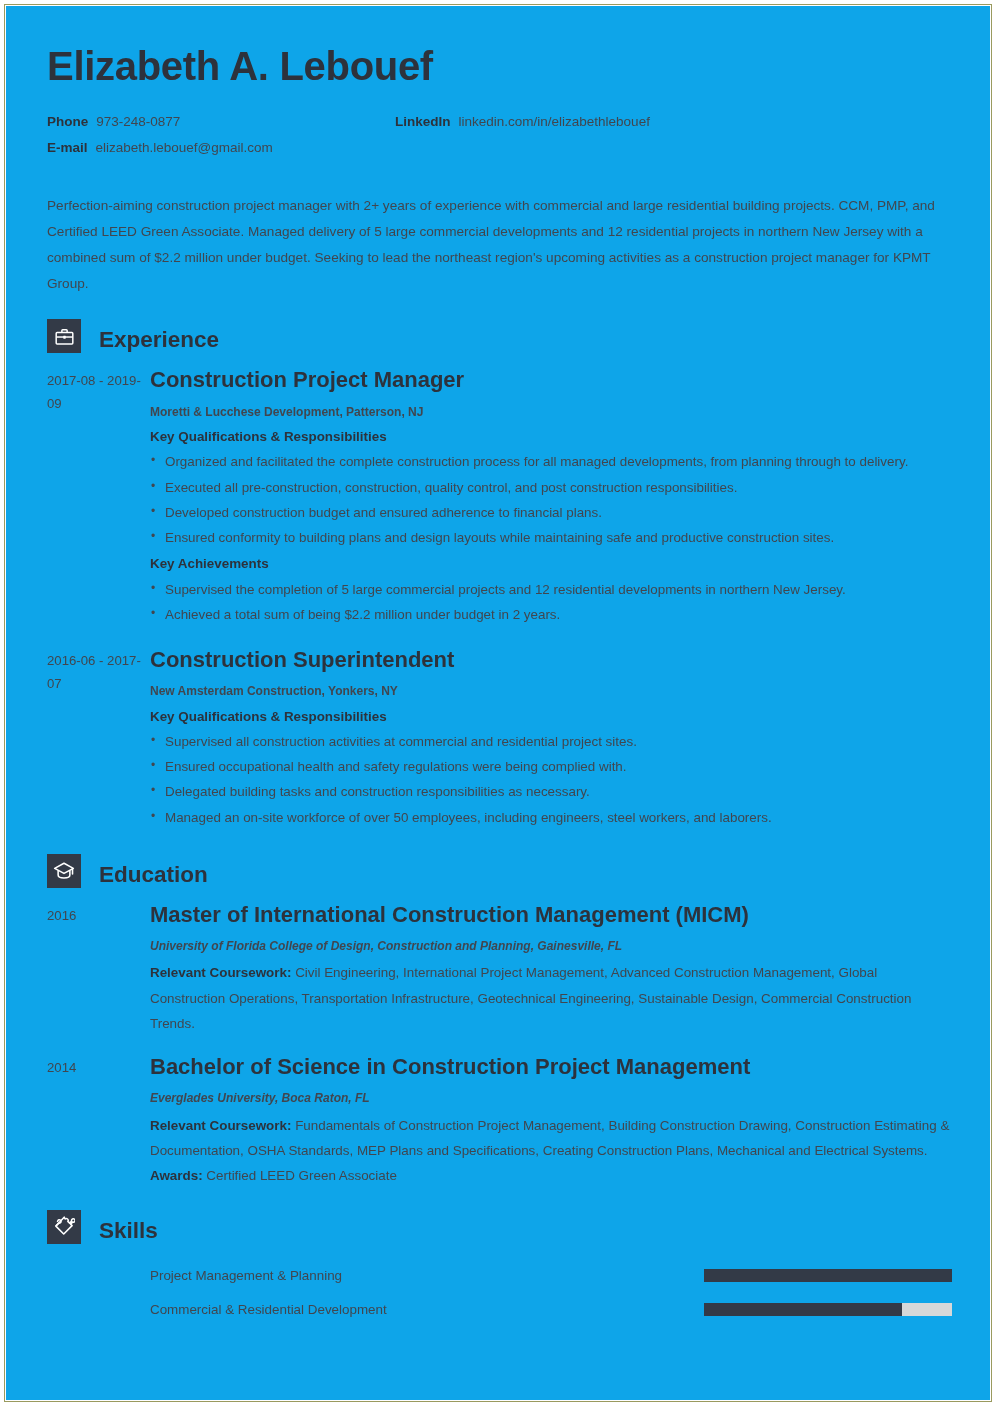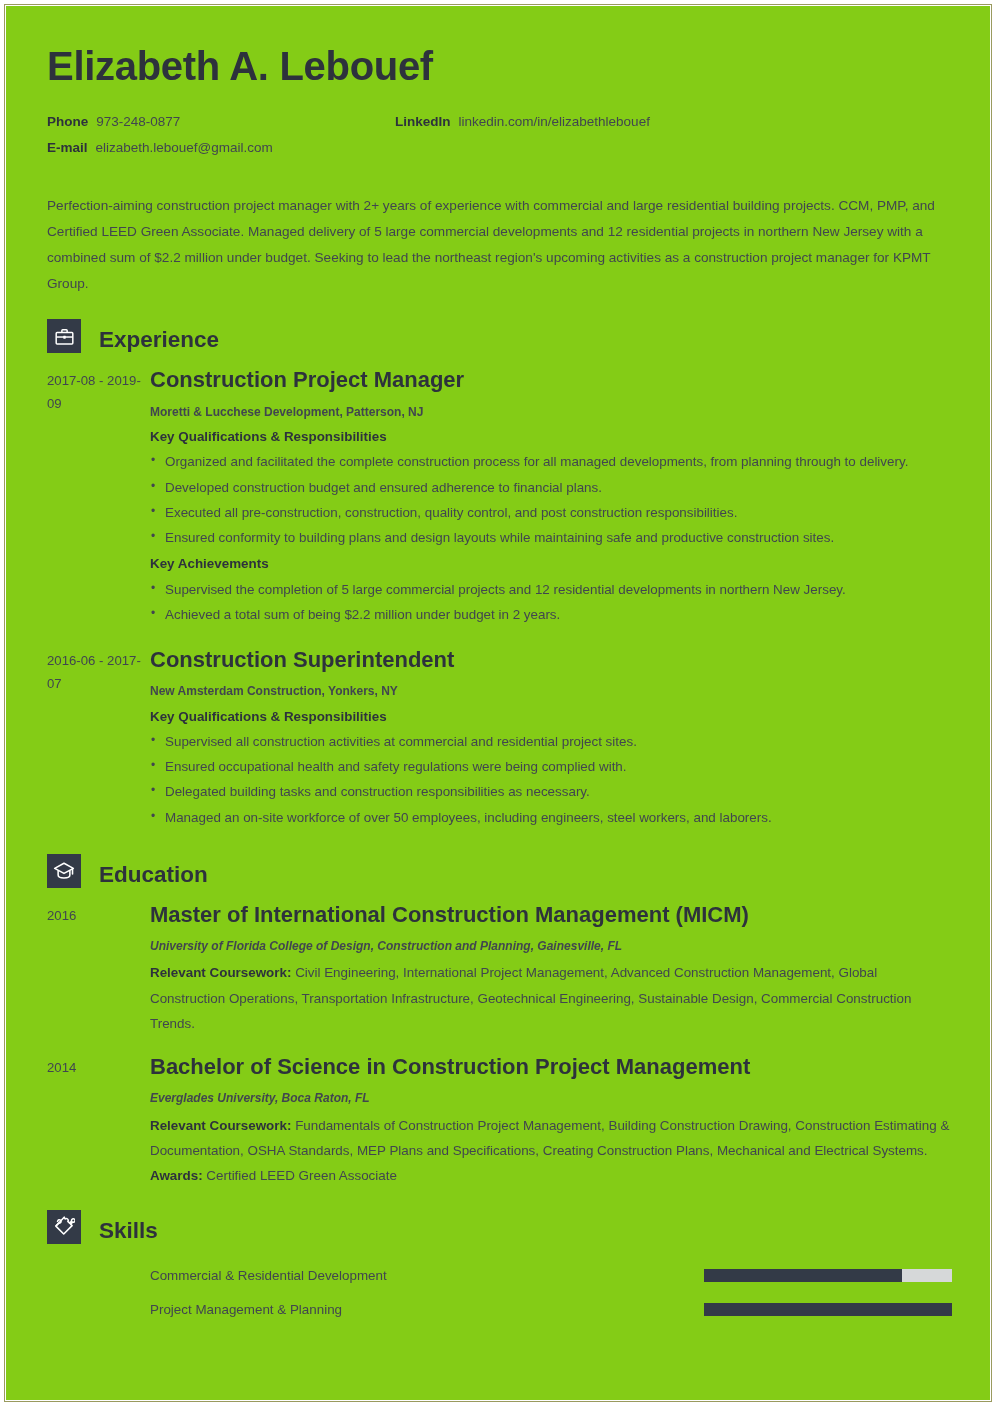--- a/index.html
+++ b/index.html
@@ -27,21 +27,21 @@
     right: 4px;
     bottom: 4px;
     border: 1.5px solid #9a9a5e;
     pointer-events: none;
   }
   .sheet {
     position: relative;
     box-sizing: border-box;
     width: 100%;
     height: 100%;
-    background: #84cc16;
+    background: #0ea5e9;
     padding: 30px 38px 20px 41px;
   }
 
   
   .name {
     font-size: 40px;
     font-weight: bold;
     color: #2d323c;
     letter-spacing: -0.3px;
     line-height: 1.0;
@@ -254,22 +254,22 @@
 
       <div class="entry">
         <div class="entry-date">2017-08 - 2019-09</div>
         <div class="entry-body">
           <div class="entry-title">Construction Project Manager</div>
           <div class="entry-org">Moretti &amp; Lucchese Development, Patterson, NJ</div>
 
           <div class="entry-subhead">Key Qualifications &amp; Responsibilities</div>
           <ul class="bullets">
             <li>Organized and facilitated the complete construction process for all managed developments, from planning through to delivery.</li>
+            <li>Executed all pre-construction, construction, quality control, and post construction responsibilities.</li>
             <li>Developed construction budget and ensured adherence to financial plans.</li>
-            <li>Executed all pre-construction, construction, quality control, and post construction responsibilities.</li>
             <li>Ensured conformity to building plans and design layouts while maintaining safe and productive construction sites.</li>
           </ul>
 
           <div class="entry-subhead">Key Achievements</div>
           <ul class="bullets">
             <li>Supervised the completion of 5 large commercial projects and 12 residential developments in northern New Jersey.</li>
             <li>Achieved a total sum of being $2.2 million under budget in 2 years.</li>
           </ul>
         </div>
       </div>
@@ -338,28 +338,28 @@
           <svg width="22" height="22" viewBox="0 0 24 24" fill="none" stroke="#ffffff" stroke-width="1.7" stroke-linejoin="round">
             <path d="M13.2 3.3a2 2 0 0 1 3 2.6l1.9 1.9 2.2-2.2a1.9 1.9 0 1 1 1.1 1.1l-2.2 2.2 1.6 1.6-9.1 9.1-8.6-8.6 9.1-9.7z"></path>
             <path d="M3.1 11l3.2-3.2a1.9 1.9 0 1 0-1.2-1.2"></path>
           </svg>
         </div>
         <div class="section-title">Skills</div>
       </div>
 
       <div class="skills-wrap">
         <div class="skill-row">
+          <div class="skill-name">Project Management &amp; Planning</div>
+          <div class="skill-bar">
+            <div class="skill-fill" style="width: 100%;"></div>
+          </div>
+        </div>
+        <div class="skill-row">
           <div class="skill-name">Commercial &amp; Residential Development</div>
           <div class="skill-bar">
             <div class="skill-fill" style="width: 80%;"></div>
           </div>
         </div>
-        <div class="skill-row">
-          <div class="skill-name">Project Management &amp; Planning</div>
-          <div class="skill-bar">
-            <div class="skill-fill" style="width: 100%;"></div>
-          </div>
-        </div>
       </div>
     </div>
 
   </div>
 </div>
 
 </body></html>

